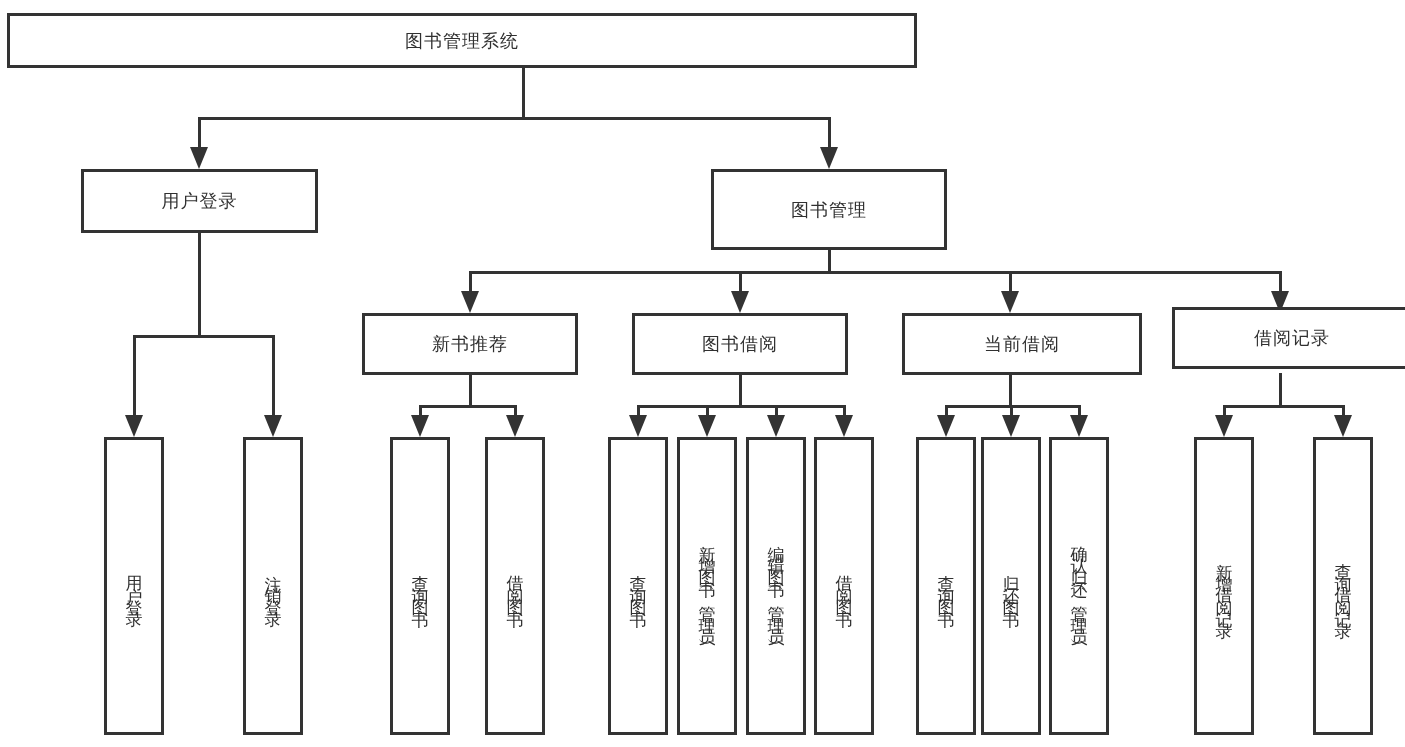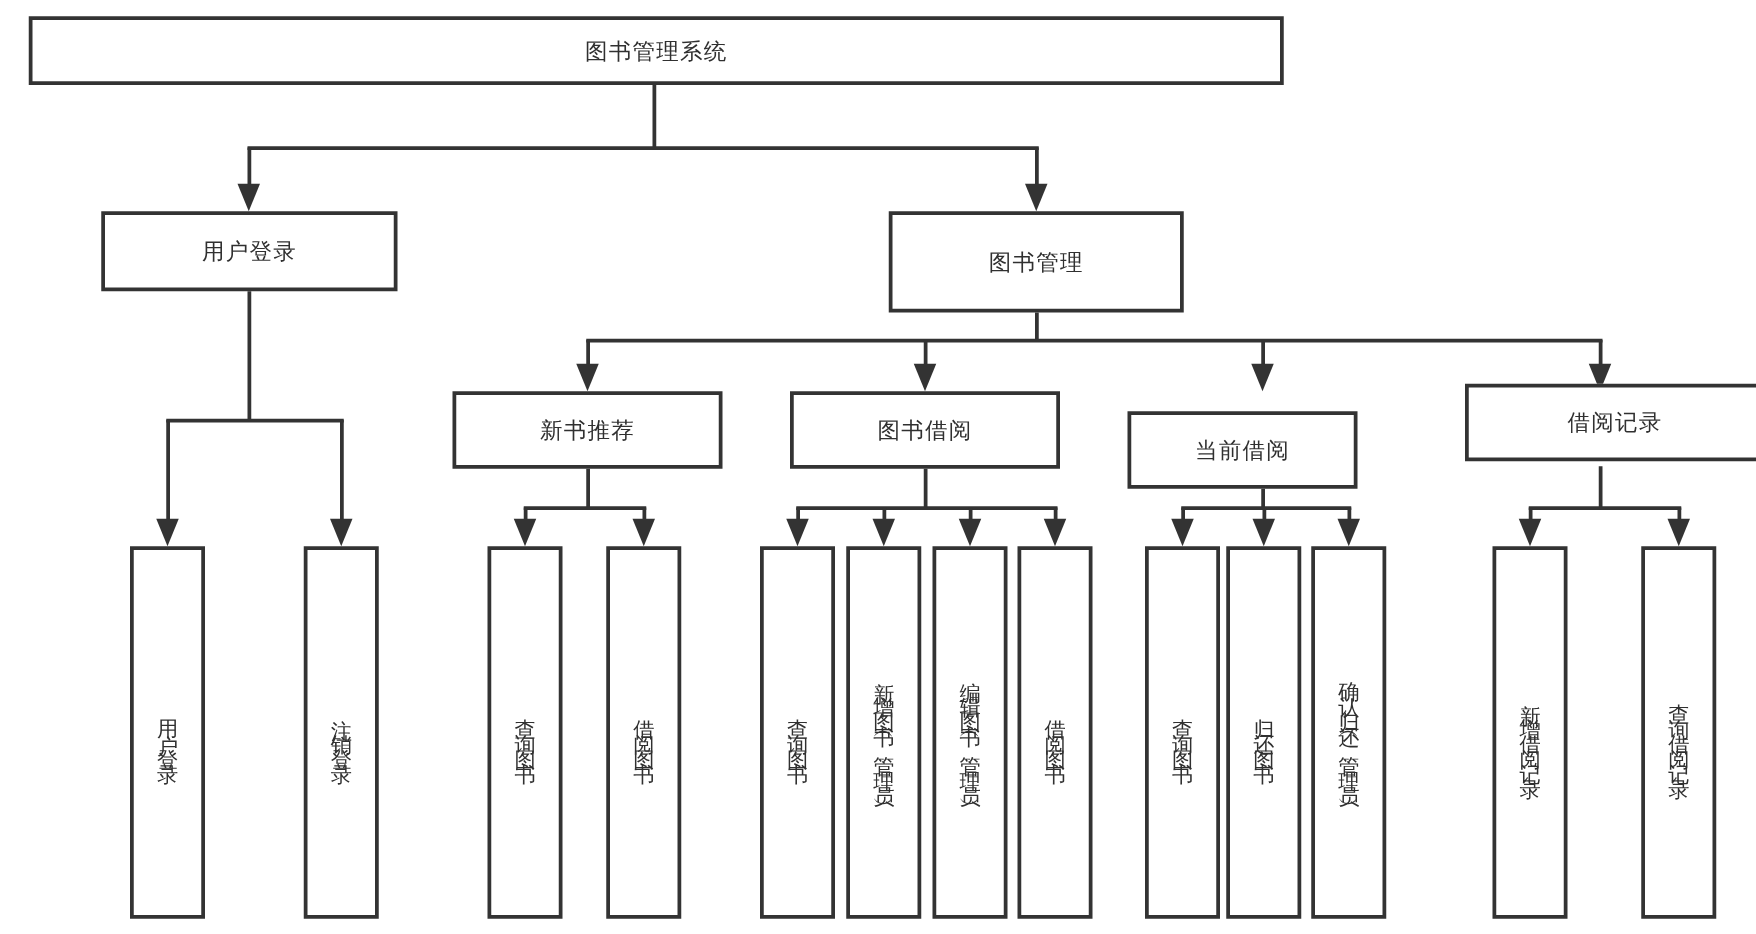--- a/index.html
+++ b/index.html
@@ -86,38 +86,38 @@
   <div class="line" style="left:1078px;top:406px;width:3px;height:14px"></div>
   <div class="arr" style="left:1070px;top:415px"></div>
 
   <div class="line" style="left:1279px;top:373px;width:3px;height:34px"></div>
   <div class="line" style="left:1223px;top:405px;width:122px;height:3px"></div>
   <div class="line" style="left:1223px;top:406px;width:3px;height:14px"></div>
   <div class="arr" style="left:1215px;top:415px"></div>
   <div class="line" style="left:1342px;top:406px;width:3px;height:14px"></div>
   <div class="arr" style="left:1334px;top:415px"></div>
 
-  <div class="box" style="left:23px;top:13px;width:1004px;height:55px">
+  <div class="box" style="left:7px;top:13px;width:910px;height:55px">
     <span class="lbl">图书管理系统</span>
   </div>
 
   <div class="box" style="left:81px;top:169px;width:237px;height:64px">
     <span class="lbl">用户登录</span>
   </div>
   <div class="box" style="left:711px;top:169px;width:236px;height:81px">
     <span class="lbl">图书管理</span>
   </div>
 
   <div class="box" style="left:632px;top:313px;width:216px;height:62px">
     <span class="lbl">图书借阅</span>
   </div>
   <div class="box" style="left:362px;top:313px;width:216px;height:62px">
     <span class="lbl">新书推荐</span>
   </div>
-  <div class="box" style="left:902px;top:329px;width:184px;height:62px">
+  <div class="box" style="left:902px;top:313px;width:240px;height:62px">
     <span class="lbl">当前借阅</span>
   </div>
   <div class="box" style="left:1172px;top:307px;width:240px;height:62px">
     <span class="lbl">借阅记录</span>
   </div>
 
   <div class="box v" style="left:104px;top:437px;width:60px;height:298px">
     <span class="lbl">用户登录</span>
   </div>
   <div class="box v" style="left:243px;top:437px;width:60px;height:298px">

